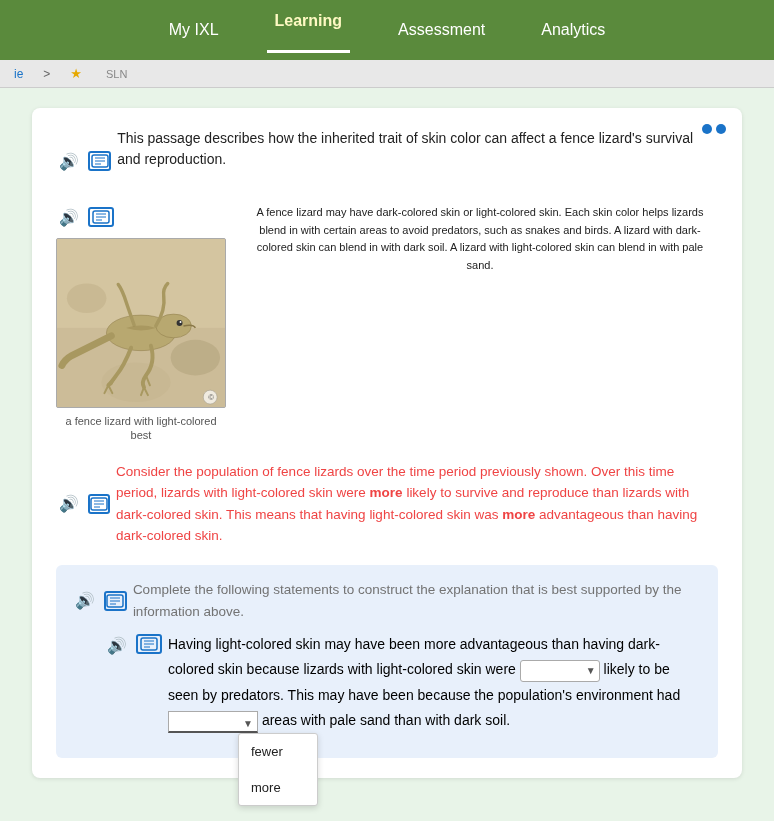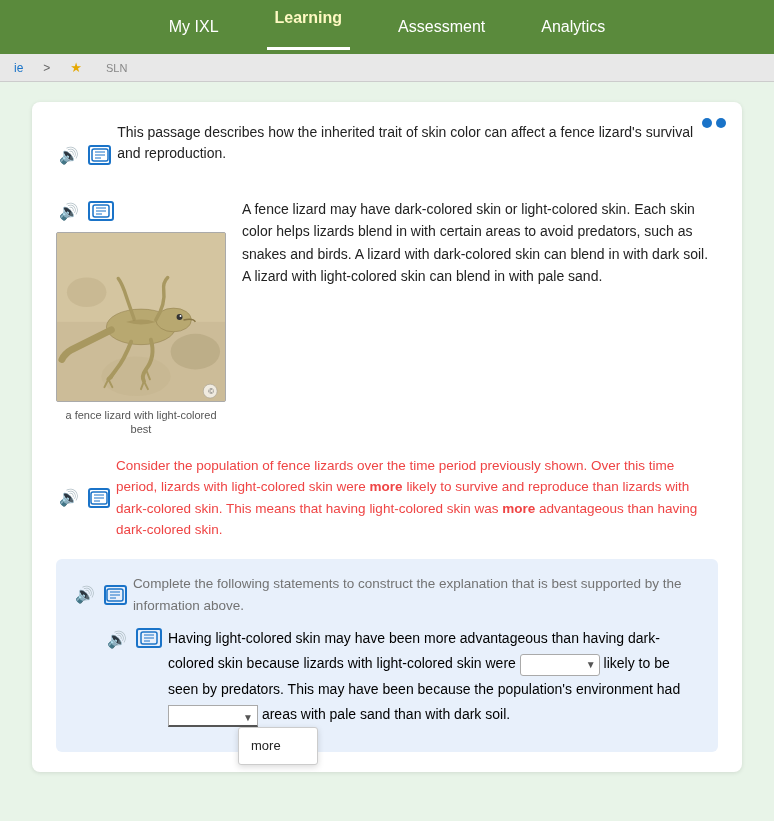--- a/index.html
+++ b/index.html
@@ -6,21 +6,21 @@
     body { font-family: Arial, sans-serif; font-size: 14px; background: #f0f0f0; width: 774px; }
 
     
     .top-nav {
       background: #5a8a3c;
       display: flex;
       align-items: center;
       justify-content: center;
       gap: 40px;
       padding: 12px 20px;
-      height: 54px;
+      height: 60px;
     }
     .nav-item {
       color: white;
       font-size: 16px;
       font-weight: 500;
       cursor: pointer;
       padding: 4px 8px;
       text-decoration: none;
     }
     .nav-item.active {
@@ -157,24 +157,25 @@
     }
     .image-caption {
       font-size: 11px;
       color: #555;
       text-align: center;
       margin-top: 6px;
       max-width: 170px;
       line-height: 1.3;
     }
     .passage-text {
-      font-size: 14px;
+      font-size: 11px;
       color: #222;
       line-height: 1.6;
       flex: 1;
+      text-align: center;
     }
 
     
     .section-block {
       margin-top: 18px;
     }
     .section-text {
       font-size: 13.5px;
       color: #ef4444;
       line-height: 1.6;
@@ -405,20 +406,21 @@
               <span class="select-arrow">▼</span>
             </span>
             <span> likely to be seen by predators. This may have been because the population's environment had </span>
             
             <span class="dropdown-overlay" style="position:relative;display:inline-block;vertical-align:middle;">
               <span style="border:1px solid #aaa;border-bottom:2px solid #555;padding:1px 18px 1px 4px;font-size:13px;min-width:90px;display:inline-block;height:22px;background:white;vertical-align:middle;position:relative;">
                 <span style="position:absolute;right:4px;top:3px;font-size:10px;color:#555;">▼</span>
               </span>
               
               <div class="dropdown-box">
+                <div class="dropdown-option">fewer</div>
                 <div class="dropdown-option">more</div>
               </div>
             </span>
             <span> areas with pale sand than with dark soil.</span>
           </div>
         </div>
       </div>
     </div>
 
   </div>

